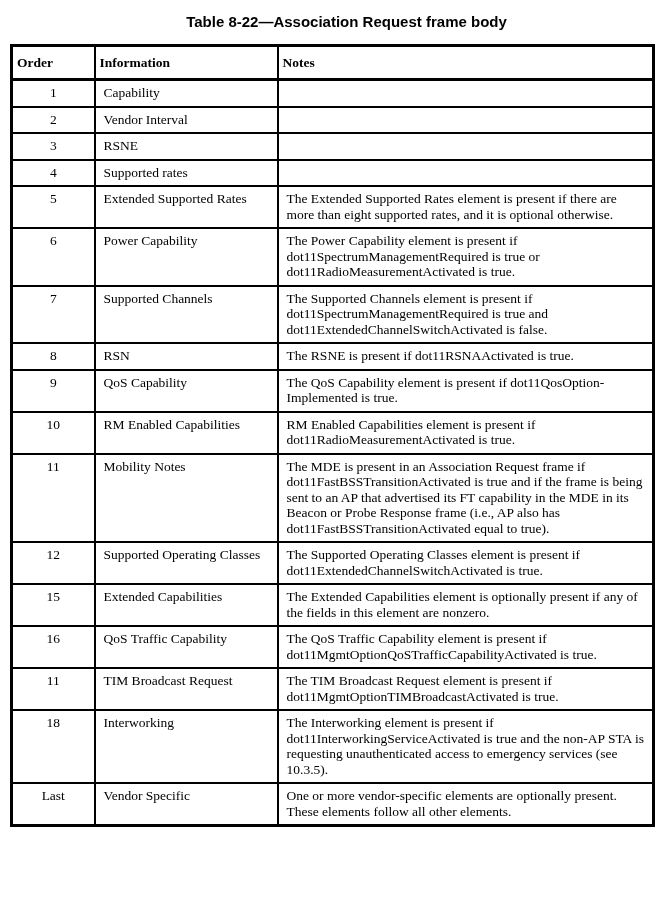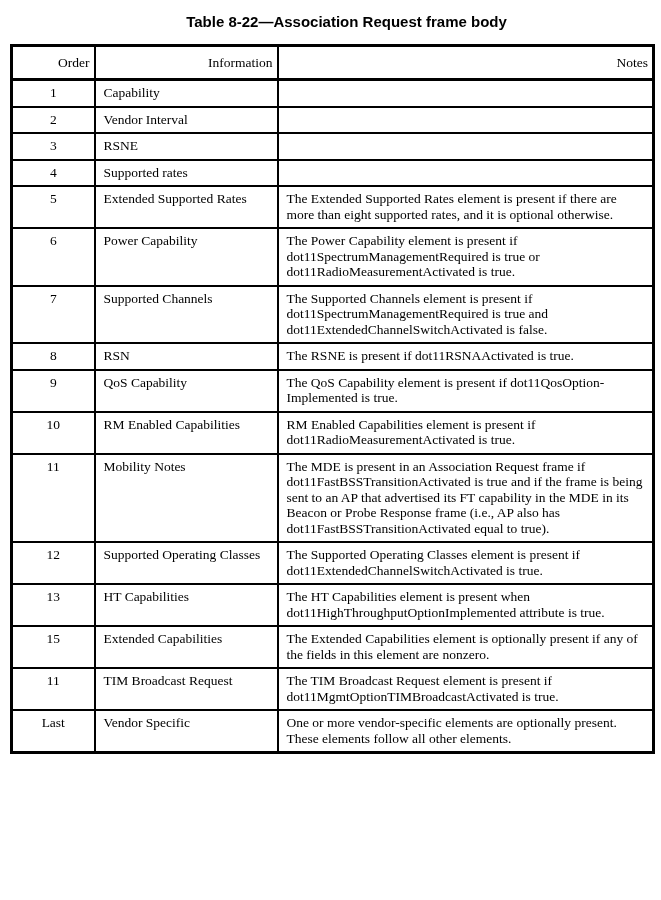--- a/index.html
+++ b/index.html
@@ -32,22 +32,22 @@
     font-family: "Liberation Serif", serif;
     color: #000000;
     border: 3px solid #000000;
   }
   table.frame-body th,
   table.frame-body td {
     border: 2px solid #000000;
   }
   table.frame-body th {
     font-size: 13.5px;
-    font-weight: normal;
-    text-align: right;
+    font-weight: bold;
+    text-align: left;
     padding: 8px 4px 7px 4px;
     border-bottom-width: 3px;
   }
   table.frame-body td {
     font-size: 13.5px;
     line-height: 15.5px;
     vertical-align: top;
     padding: 4px 8px 5px 8px;
   }
   td.c-order {
@@ -144,40 +144,45 @@
     <td class="c-info">Mobility Notes</td>
     <td class="c-notes">The MDE is present in an Association Request frame if dot11FastBSSTransitionActivated is true and if the frame is being sent to an AP that advertised its FT capability in the MDE in its Beacon or Probe Response frame (i.e., AP also has dot11FastBSSTransitionActivated equal to true).</td>
   </tr>
 
   <tr>
     <td class="c-order">12</td>
     <td class="c-info">Supported Operating Classes</td>
     <td class="c-notes">The Supported Operating Classes element is present if dot11ExtendedChannelSwitchActivated is true.</td>
   </tr>
 
-  <tr>
-    <td class="c-order">13</td>
-    <td class="c-info">HT Capabilities</td>
-    <td class="c-notes">The HT Capabilities element is present when dot11HighThroughputOptionImplemented attribute is true.</td>
-  </tr>
 
 
   <tr>
     <td class="c-order">15</td>
     <td class="c-info">Extended Capabilities</td>
     <td class="c-notes">The Extended Capabilities element is optionally present if any of the fields in this element are nonzero.</td>
   </tr>
 
+  <tr>
+    <td class="c-order">16</td>
+    <td class="c-info">QoS Traffic Capability</td>
+    <td class="c-notes">The QoS Traffic Capability element is present if dot11MgmtOptionQoSTrafficCapabilityActivated is true.</td>
+  </tr>
 
   <tr>
     <td class="c-order">11</td>
     <td class="c-info">TIM Broadcast Request</td>
     <td class="c-notes">The TIM Broadcast Request element is present if dot11MgmtOptionTIMBroadcastActivated is true.</td>
   </tr>
 
+  <tr>
+    <td class="c-order">18</td>
+    <td class="c-info">Interworking</td>
+    <td class="c-notes">The Interworking element is present if dot11InterworkingServiceActivated is true and the non-AP STA is requesting unauthenticated access to emergency services (see 10.3.5).</td>
+  </tr>
 
   <tr>
     <td class="c-order">Last</td>
     <td class="c-info">Vendor Specific</td>
     <td class="c-notes">One or more vendor-specific elements are optionally present. These elements follow all other elements.</td>
   </tr>
 </tbody>
   </table>
 </div>
 

